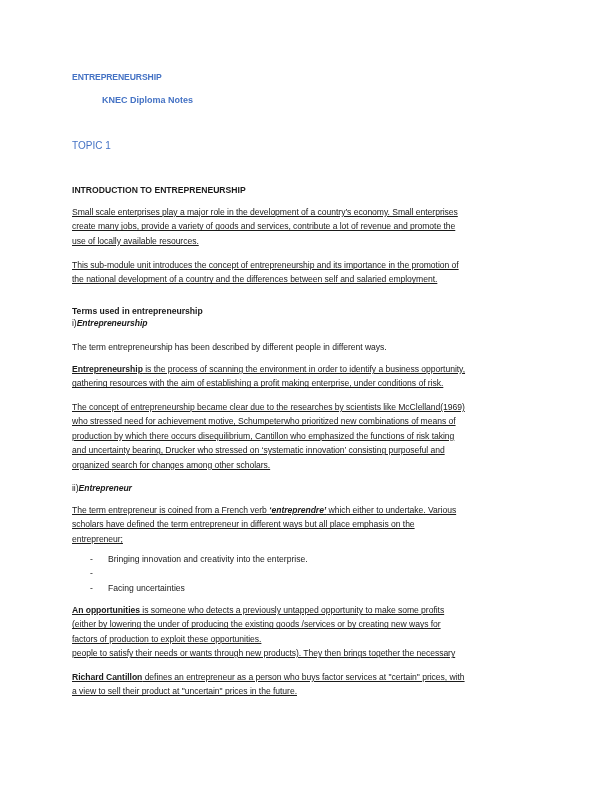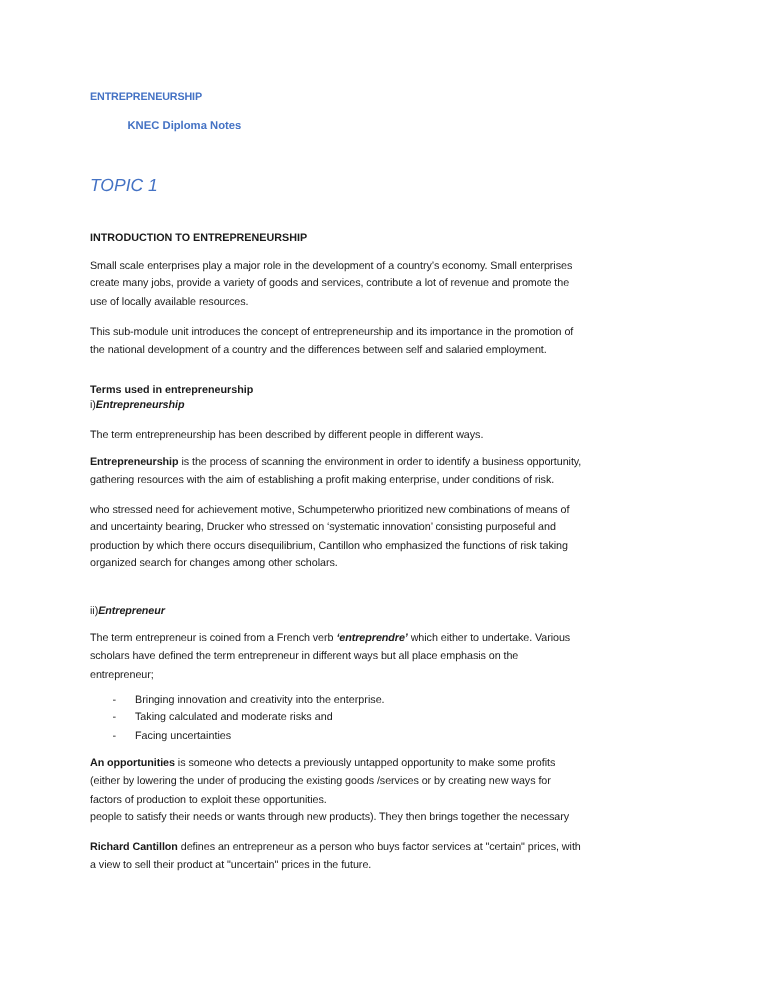--- a/index.html
+++ b/index.html
@@ -2,24 +2,24 @@
 <html><head>
 <meta charset="utf-8">
 <style>
   html, body { margin: 0; padding: 0; background: #ffffff; }
   body { width: 612px; height: 792px; position: relative; overflow: hidden;
          font-family: "Liberation Sans", sans-serif; color: #1a1a1a; }
   .page { position: absolute; left: 72px; top: 0; width: 470px; }
   .blue { color: #4472c4; }
   .h-title { position: absolute; top: 72px; left: 0; font-size: 8.6px; font-weight: bold; letter-spacing: -0.1px; }
   .h-sub   { position: absolute; top: 95px; left: 2px; font-size: 9px; font-weight: bold; margin-left: 28px; }
-  .h-topic { position: absolute; top: 140px; left: 0; font-size: 14px; font-style: italic; }
+  .h-topic { position: absolute; top: 140px; left: 0; font-size: 10px; }
   .sec-head { position: absolute; left: 0; font-size: 8.6px; font-weight: bold; }
   .para { position: absolute; left: 0; width: 472px; font-size: 8.6px; line-height: 14.4px; letter-spacing: -0.05px; }
-  .para .ln { display: block; white-space: nowrap; }
+  .para .ln { display: block; white-space: nowrap; text-decoration: underline; }
   .bold { font-weight: bold; }
   .bi { font-weight: bold; font-style: italic; }
   .list { position: absolute; left: 18px; top: 552px; font-size: 8.6px; line-height: 14.4px; margin: 0; padding: 0; list-style: none; }
   .list li { display: flex; }
   .list .dash { width: 18px; display: inline-block; }
 </style>
 </head>
 <body>
 
 <div class="page">
@@ -47,44 +47,44 @@
   </div>
 
   <div class="para" style="top:340px;">The term entrepreneurship has been described by different people in different ways.</div>
 
   <div class="para" style="top:362px;">
     <span class="ln"><span class="bold">Entrepreneurship</span><span> is the process of scanning the environment in order to identify a business opportunity,</span></span>
     <span class="ln">gathering resources with the aim of establishing a profit making enterprise, under conditions of risk.</span>
   </div>
 
   <div class="para" style="top:400px;">
+    <span class="ln">The concept of entrepreneurship became clear due to the researches by scientists like McClelland(1969)</span>
     <span class="ln">who stressed need for  achievement motive, Schumpeterwho prioritized new combinations of means of</span>
+    <span class="ln">production   by which there occurs disequilibrium, Cantillon who emphasized the functions of risk taking</span>
     <span class="ln">and uncertainty bearing, Drucker who stressed  on ‘systematic innovation’ consisting purposeful and</span>
-    <span class="ln">production   by which there occurs disequilibrium, Cantillon who emphasized the functions of risk taking</span>
     <span class="ln">organized search for changes among other scholars.</span>
   </div>
 
   <div class="para" style="top:481px;">
     <span>ii)</span><span class="bi">Entrepreneur</span>
   </div>
 
   <div class="para" style="top:503px;">
     <span class="ln"><span>The term entrepreneur is coined from a French verb </span><span class="bi">‘entreprendre’</span><span> which either to undertake. Various</span></span>
     <span class="ln">scholars have defined the term entrepreneur in different ways but all place emphasis on the</span>
     <span class="ln">entrepreneur;</span>
   </div>
 
   <ul class="list">
     <li>
         <span class="dash">-</span>
         <span>Bringing innovation and creativity into the enterprise.</span>
       </li>
     <li>
         <span class="dash">-</span>
-        <span>Taking calculated and moderate risks and</span>
       </li>
     <li>
         <span class="dash">-</span>
         <span>Facing uncertainties</span>
       </li>
   </ul>
 
   <div class="para" style="top:603px;">
     <span class="ln"><span class="bold">An opportunities</span><span> is someone who detects a previously untapped opportunity to make some profits</span></span>
     <span class="ln">(either by lowering the under of producing the existing goods /services or by creating new ways for</span>

